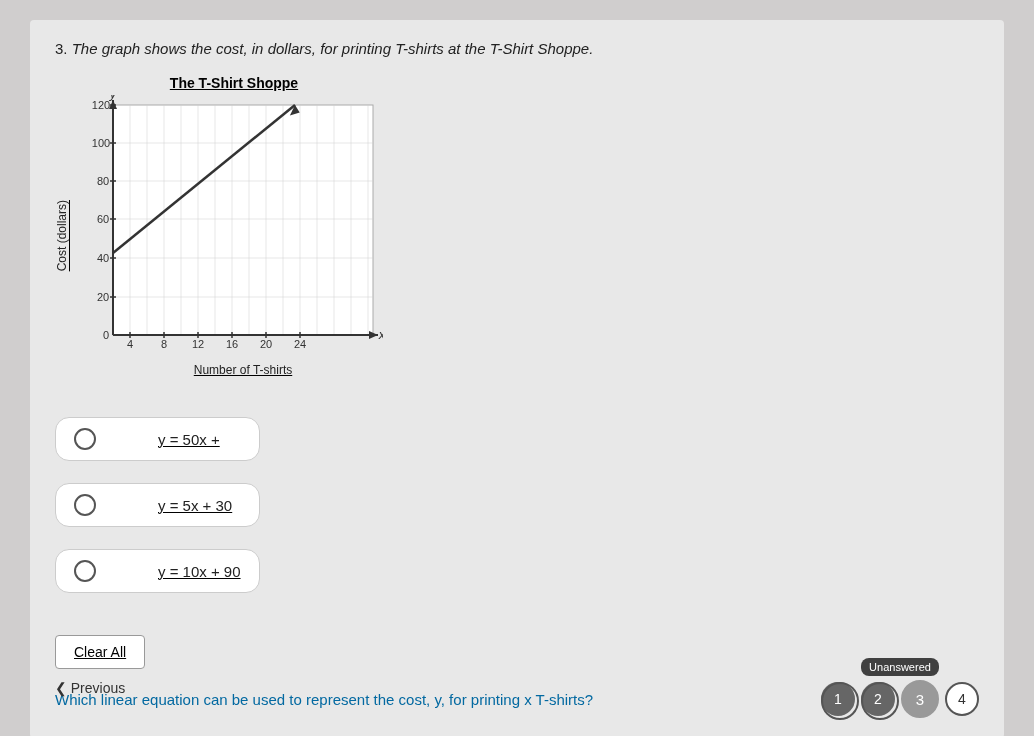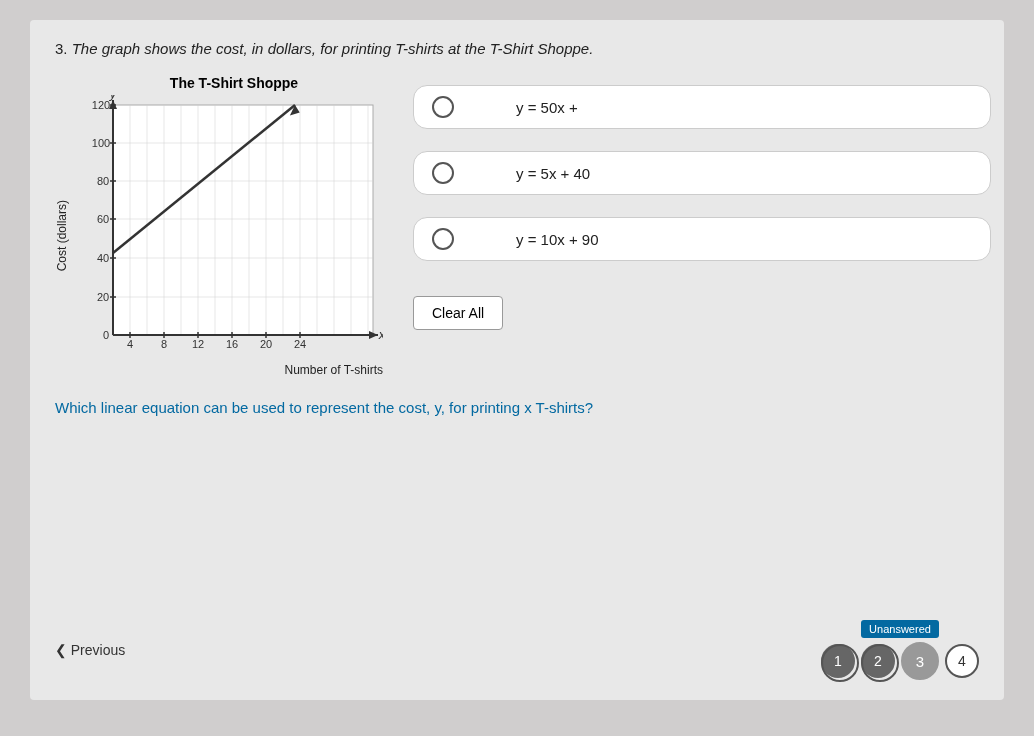--- a/index.html
+++ b/index.html
@@ -24,22 +24,24 @@
       color: #222;
       margin-bottom: 18px;
       font-style: italic;
     }
     .question-number {
       font-style: normal;
       font-weight: normal;
     }
     .content-area {
       display: flex;
+      flex-direction: column;
       align-items: flex-start;
       gap: 30px;
+      text-decoration: underline;
     }
     .graph-area {
       position: relative;
       flex-shrink: 0;
     }
     .graph-title {
       text-align: center;
       font-size: 14px;
       font-weight: bold;
       margin-bottom: 4px;
@@ -55,21 +57,21 @@
       transform: rotate(180deg);
       font-size: 12px;
       text-align: center;
       margin-right: 4px;
       color: #222;
     }
     .graph-svg-container {
       position: relative;
     }
     .x-axis-label {
-      text-align: right;
+      text-align: center;
       font-size: 12px;
       margin-top: 4px;
       margin-left: 30px;
       color: #222;
     }
     .answer-options {
       display: flex;
       flex-direction: column;
       gap: 0px;
       margin-top: 10px;
@@ -100,21 +102,21 @@
       font-size: 15px;
       color: #222;
     }
     .clear-all-btn {
       background: white;
       border: 1px solid #999;
       padding: 8px 18px;
       border-radius: 4px;
       font-size: 14px;
       cursor: pointer;
-      margin-top: 13px;
+      margin-top: 20px;
       align-self: flex-start;
     }
     .question2-text {
       font-size: 15px;
       color: #0369a1;
       margin-top: 22px;
       margin-bottom: 10px;
     }
     .bottom-bar {
       position: absolute;
@@ -148,25 +150,25 @@
       border: 2px solid #555;
       display: flex;
       align-items: center;
       justify-content: center;
       font-size: 14px;
       cursor: pointer;
       background: white;
       position: relative;
     }
     .unanswered-badge {
-      background: #0369a1;
+      background: #404040;
       color: white;
       font-size: 11px;
       padding: 3px 8px;
-      border-radius: 3px;
+      border-radius: 8px;
       margin-bottom: 4px;
       display: inline-block;
     }
     .nav-area {
       display: flex;
       flex-direction: column;
       align-items: center;
     }
   </style>
 </head>
@@ -259,21 +261,21 @@
       </div>
     </div>
 
     <div class="answer-options">
       <div class="option-row">
         <div class="option-circle"></div>
         <span class="option-label">y = 50x +</span>
       </div>
       <div class="option-row">
         <div class="option-circle"></div>
-        <span class="option-label">y = 5x + 40</span>
+        <span class="option-label">y = 5x + 30</span>
       </div>
       <div class="option-row">
         <div class="option-circle"></div>
         <span class="option-label">y = 10x + 90</span>
       </div>
       <button class="clear-all-btn">Clear All</button>
     </div>
   </div>
 
   <div class="question2-text">Which linear equation can be used to represent the cost, y, for printing x T-shirts?</div>

